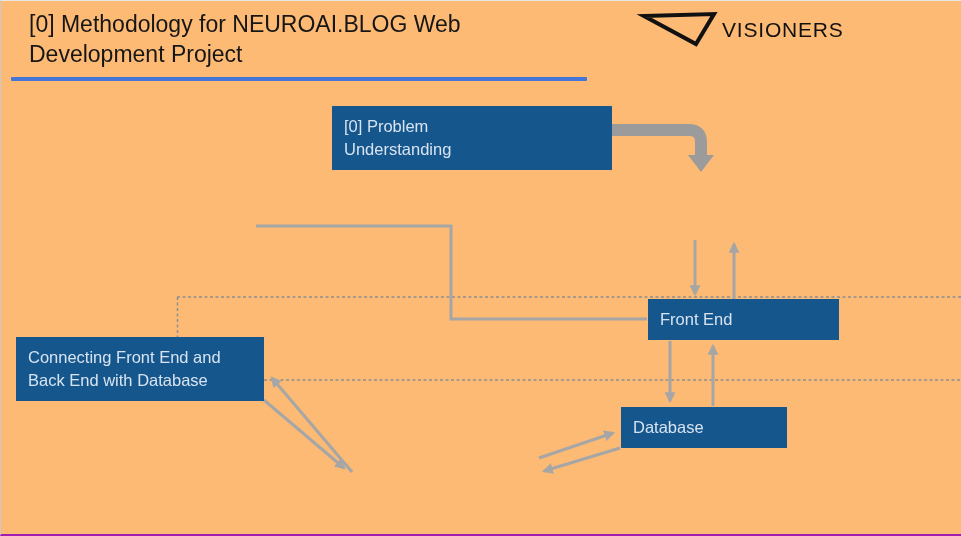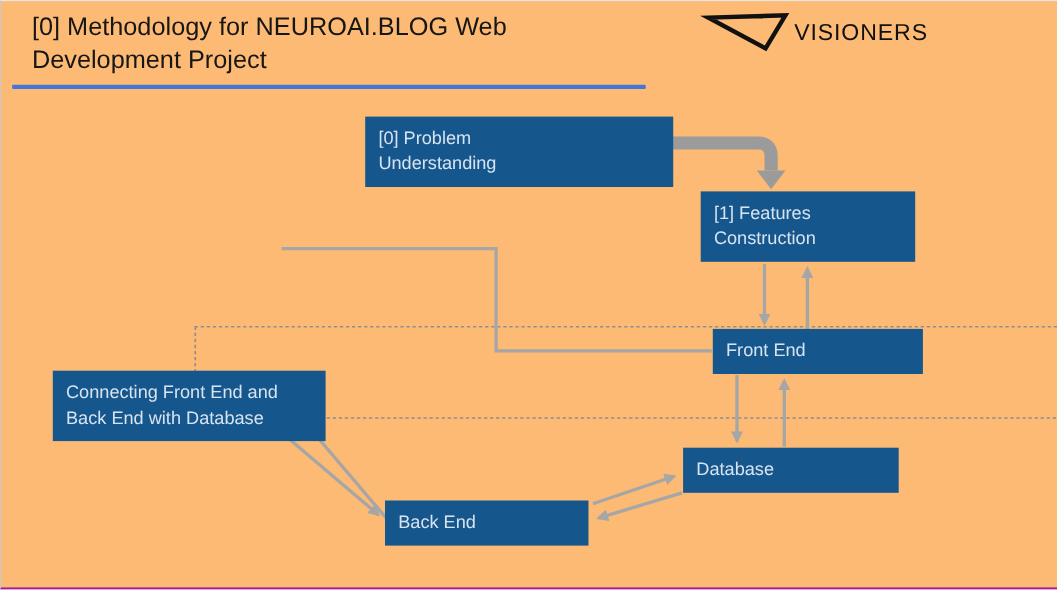--- a/index.html
+++ b/index.html
@@ -35,23 +35,23 @@
     font-size: 16.5px; line-height: 1.4;
     padding-left: 12px; display: flex; align-items: center;
   }
   .node .lbl { display: block; }
   .node-problem        { left: 331px; top: 105px; width: 280px; height: 64px; }
   .node-problem .lbl   { max-width: 160px; }
   .node-features       { left: 636px; top: 173px; width: 195px; height: 64px; }
   .node-features .lbl  { max-width: 140px; }
   .node-ai             { left: 83px;  top: 202px; width: 172px; height: 42px; }
   .node-frontend       { left: 647px; top: 298px; width: 191px; height: 41px; }
-  .node-connecting     { left: 15px;  top: 336px; width: 248px; height: 64px; margin-left: 32px; }
+  .node-connecting     { left: 15px;  top: 336px; width: 248px; height: 64px; }
   .node-connecting .lbl{ max-width: 218px; }
-  .node-database       { left: 620px; top: 406px; width: 196px; height: 41px; }
+  .node-database       { left: 620px; top: 406px; width: 166px; height: 41px; }
   .node-backend        { left: 349px; top: 454px; width: 185px; height: 41px; }
 </style>
 </head>
 <body>
 
 <div class="page">
 
   <svg class="connectors" width="961" height="536" viewBox="0 0 961 536">
     <defs>
       <marker id="ah" viewBox="0 0 10 10" refX="8" refY="5" markerWidth="11" markerHeight="11" orient="auto-start-reverse" markerUnits="userSpaceOnUse">
@@ -86,34 +86,28 @@
 
   <svg class="logo-svg" width="95" height="48" viewBox="0 0 95 48">
     <polygon points="10,11 80,9 62,39" fill="none" stroke="#111111" stroke-width="4" stroke-linejoin="miter"></polygon>
   </svg>
   <div class="logo-text">VISIONERS</div>
 
   <div class="node node-problem">
     <span class="lbl">[0] Problem Understanding</span>
   </div>
 
-  <div class="node node-features">
-    <span class="lbl">[1] Features Construction</span>
-  </div>
 
 
   <div class="node node-frontend">
     <span class="lbl">Front End</span>
   </div>
 
   <div class="node node-connecting">
     <span class="lbl">Connecting Front End and Back End with Database</span>
   </div>
 
   <div class="node node-database">
     <span class="lbl">Database</span>
   </div>
 
-  <div class="node node-backend">
-    <span class="lbl">Back End</span>
-  </div>
 
 </div>
 
 </body></html>

